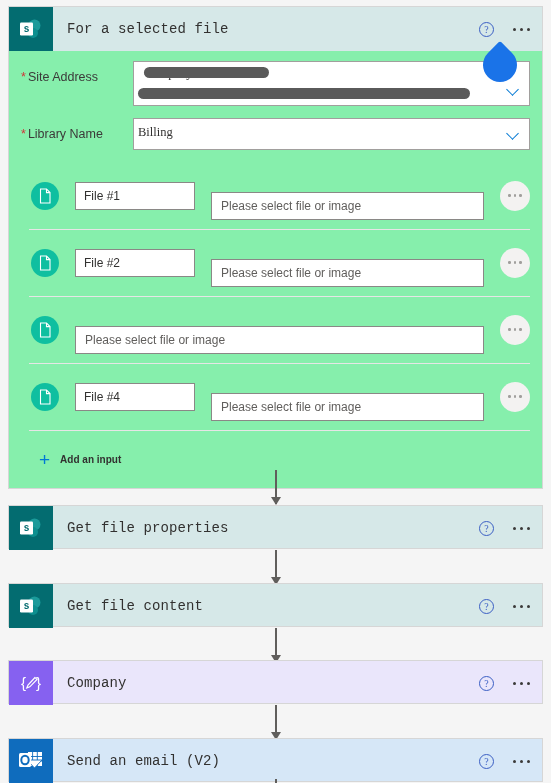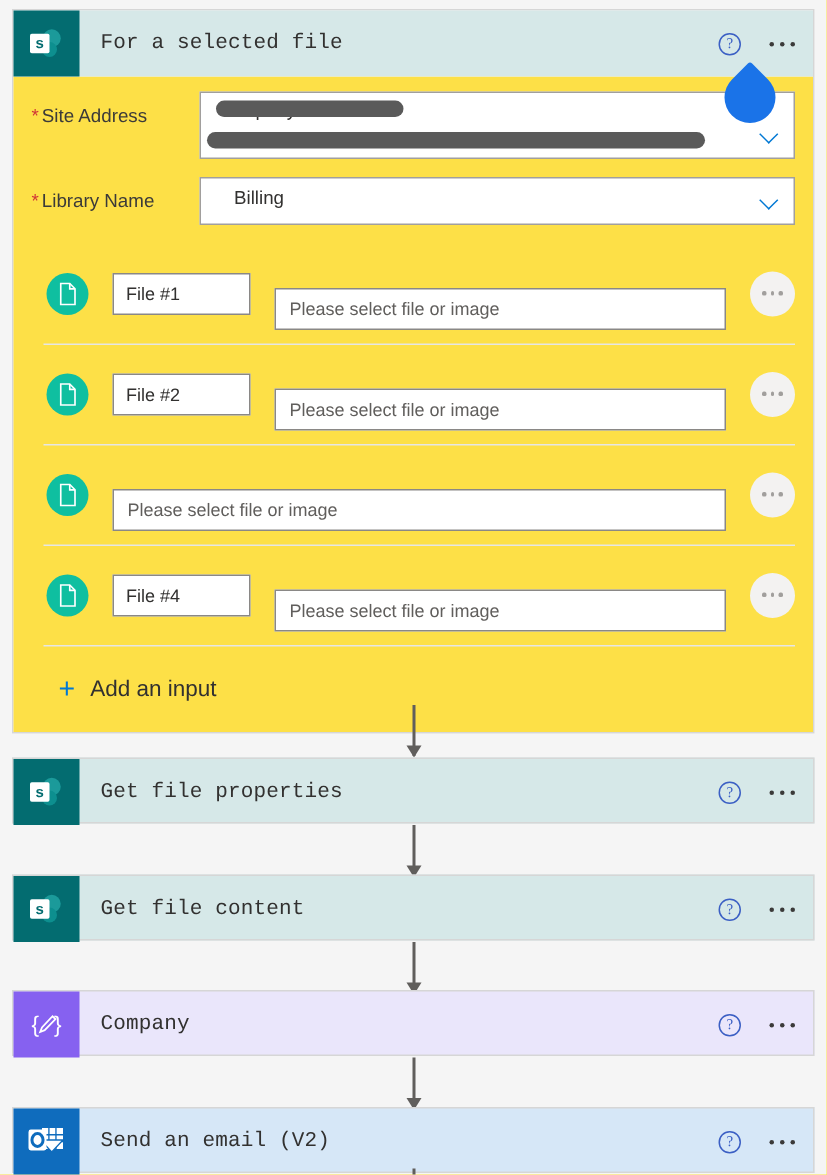--- a/index.html
+++ b/index.html
@@ -72,21 +72,21 @@
   .ellipsis-icon i {
     width: 3px; height: 3px; border-radius: 50%;
     background: #3b3a39; display: block;
   }
 
   
   #trigger-card { top: 6px; }
   #trigger-card .card-header { background: #d6e8e8; }
   .sp-tile { background: #036c70; }
 
-  .trigger-body { background: #fde047; padding: 0; }
+  .trigger-body { background: #86efac; padding: 0; }
 
   .form-row {
     display: flex;
     align-items: flex-start;
     padding: 10px 12px 0 12px;
   }
   .field-label {
     width: 112px;
     flex: 0 0 112px;
     font-size: 12.5px;
@@ -98,23 +98,24 @@
 
   .field-control {
     flex: 1;
     position: relative;
   }
   .combo {
     border: 1px solid #a19f9d;
     background: #fff;
     min-height: 32px;
     position: relative;
-    padding: 6px 34px 6px 22px;
+    padding: 6px 34px 6px 4px;
     font-size: 12.5px;
     color: #323130;
+    font-family: Liberation Serif, serif;
   }
   .combo.tall { min-height: 45px; padding-top: 5px; }
   .chev {
     position: absolute;
     right: 10px;
     bottom: 9px;
     width: 11px; height: 11px;
   }
   .chev:before {
     content: "";
@@ -169,21 +170,21 @@
   }
   .file-glyph {
     width: 28px; height: 28px;
     flex: 0 0 28px;
     border-radius: 50%;
     background: #0fbfa0;
     display: flex; align-items: center; justify-content: center;
   }
   .name-input {
     margin-left: 16px;
-    width: 92px;
+    width: 120px;
     height: 28px;
     border: 1px solid #8a8886;
     background: #fff;
     font-size: 12px;
     color: #323130;
     padding: 0 8px;
     line-height: 26px;
   }
   .value-input {
     margin-left: 16px;
@@ -218,21 +219,21 @@
     align-items: center;
     padding-left: 30px;
   }
   .plus-icon {
     color: #0078d4;
     font-size: 19px;
     font-weight: 400;
     line-height: 1;
     margin-right: 10px;
   }
-  .add-label { font-size: 15px; color: #323130; }
+  .add-label { font-size: 10px; color: #323130; font-weight: bold; }
 
   
   .connector {
     position: absolute;
     left: 275px;
     width: 2px;
     background: #605e5c;
   }
   .connector:after {
     content: "";

